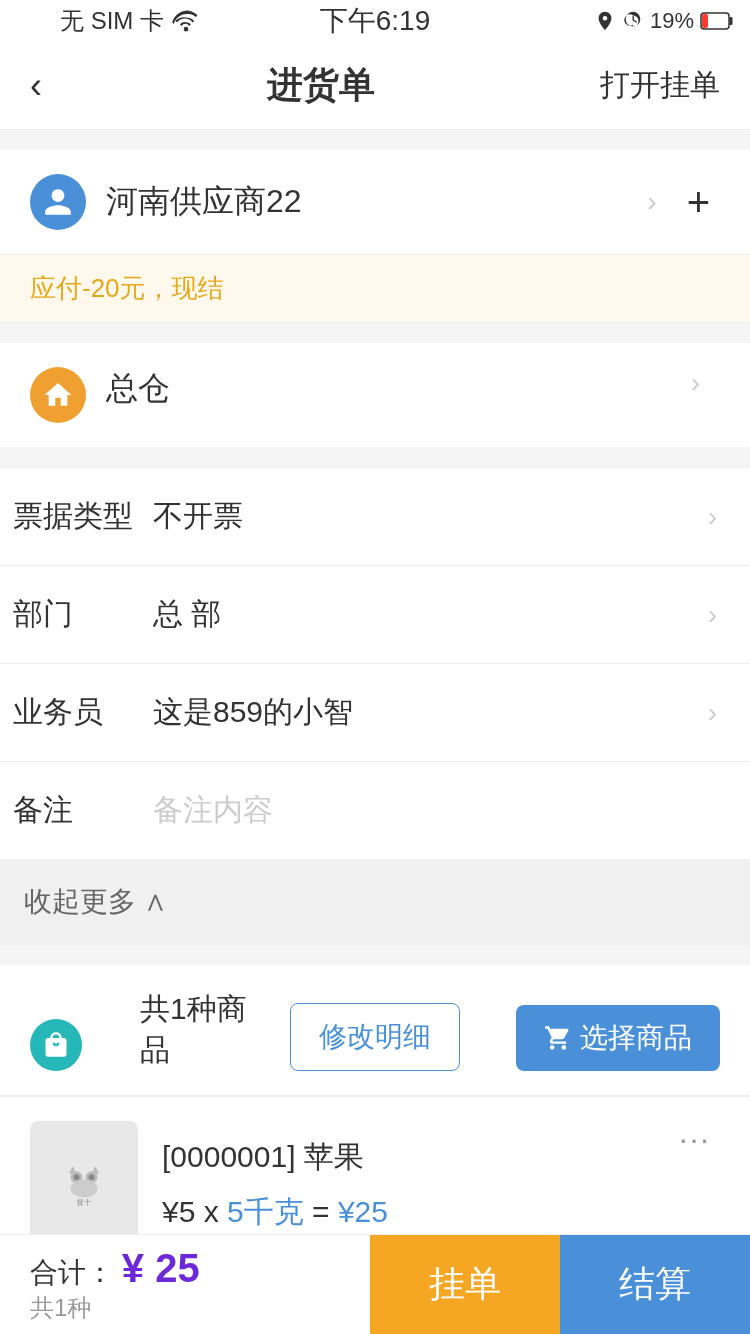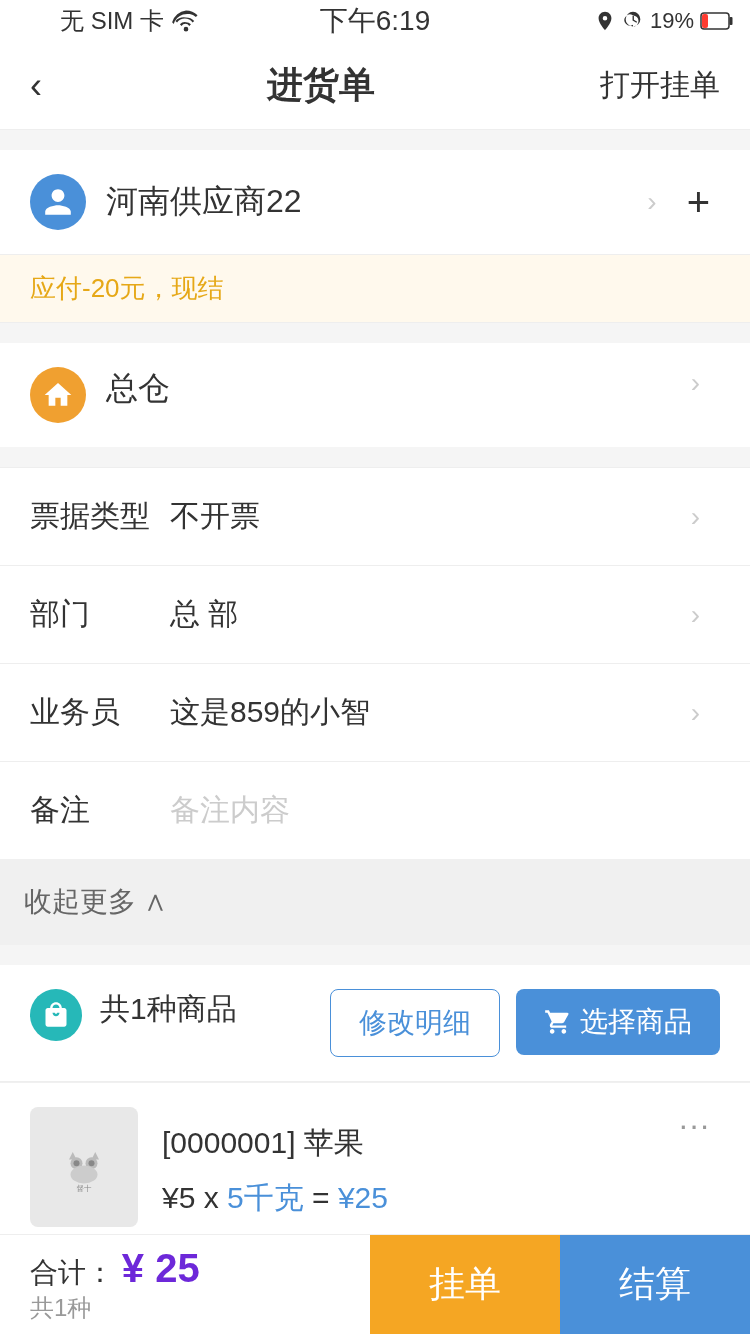--- a/index.html
+++ b/index.html
@@ -151,21 +151,21 @@
     .warehouse-name {
       flex: 1;
       font-size: 32px;
       color: #333;
     }
 
     
     .form-row {
       display: flex;
       align-items: center;
-      padding: 28px 30px;
+      padding: 28px 13px;
       background: #fff;
       border-top: 1px solid #eee;
       cursor: pointer;
     }
     .form-label {
       font-size: 30px;
       color: #333;
       width: 140px;
       flex-shrink: 0;
     }
@@ -186,24 +186,25 @@
       text-align: left;
       padding: 24px;
       font-size: 28px;
       color: #666;
       cursor: pointer;
     }
 
     
     .product-header {
       display: flex;
-      align-items: flex-start;
+      align-items: flex-end;
       padding: 24px 30px;
       background: #fff;
       border-bottom: 1px solid #eee;
+      gap: 40px;
     }
     .product-count-icon {
       width: 52px;
       height: 52px;
       border-radius: 50%;
       background: #26b8b8;
       display: flex;
       align-items: center;
       justify-content: center;
       margin-right: 18px;

